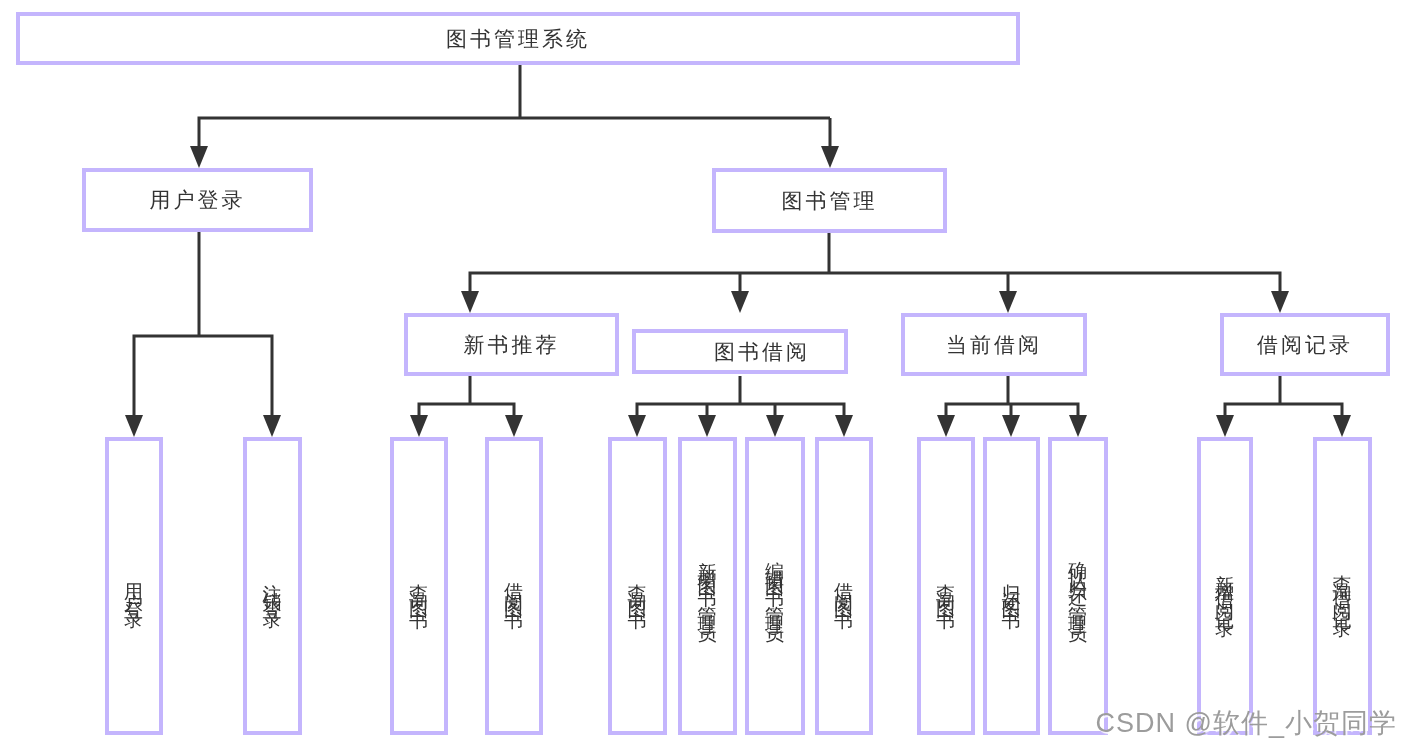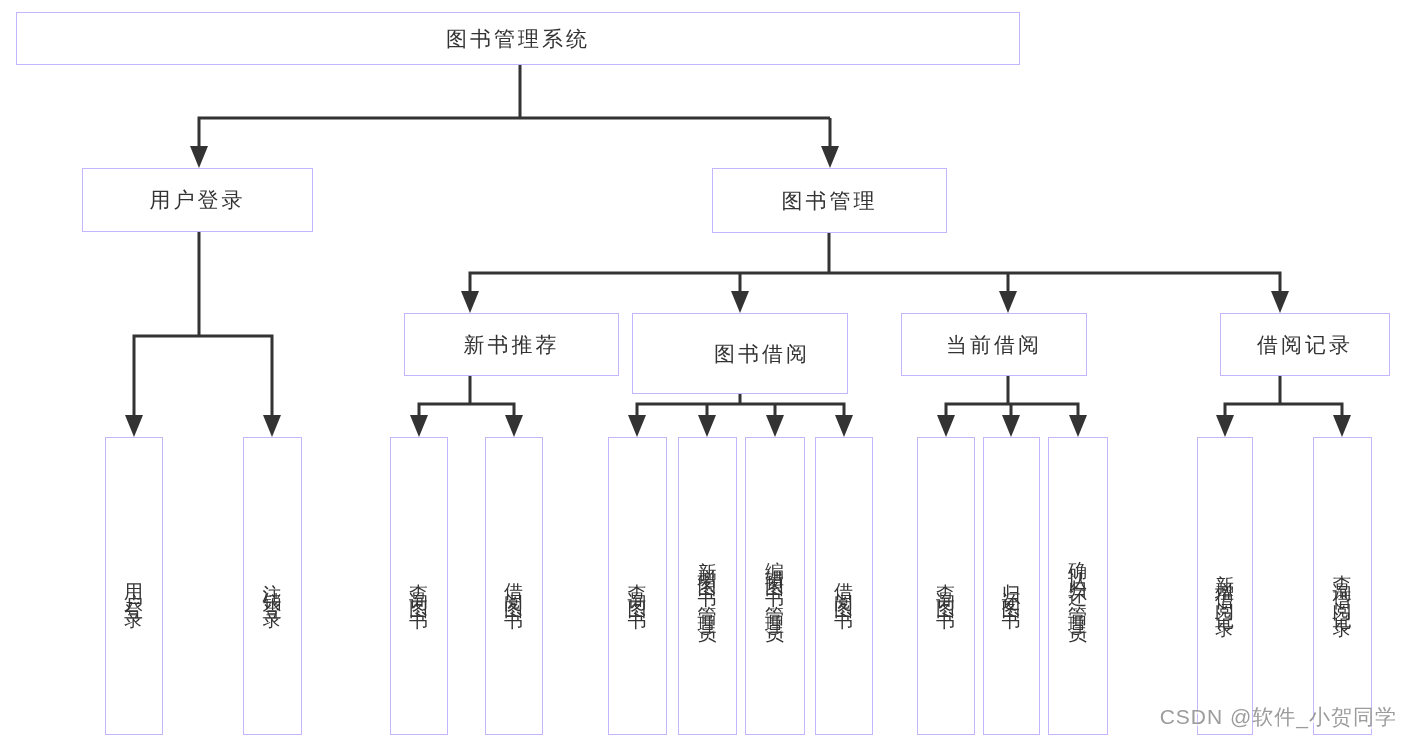--- a/index.html
+++ b/index.html
@@ -12,41 +12,41 @@
     font-family: "Liberation Sans", sans-serif;
     overflow: hidden;
   }
   .connectors {
     position: absolute;
     left: 0; top: 0;
     width: 1405px; height: 747px;
   }
   .box {
     position: absolute;
-    border: 1px solid #c4b5fd;
+    border: 4px solid #c4b5fd;
     background: #ffffff;
     display: flex;
     align-items: center;
     justify-content: center;
     color: #333333;
   }
   .h-box { font-size: 21px; letter-spacing: 3px; white-space: nowrap; }
   .v-box .label {
     writing-mode: vertical-rl;
     text-orientation: mixed;
     font-size: 19px;
     letter-spacing: 9px;
     line-height: 1;
     white-space: nowrap;
   }
   .watermark {
     position: absolute;
     right: 8px;
-    bottom: 16px;
-    font-size: 21px;
+    bottom: 6px;
+    font-size: 27px;
     letter-spacing: 1px;
     color: #9c9c9c;
     text-shadow: 2px 2px 1px rgba(255,255,255,0.95);
     z-index: 5;
     white-space: nowrap;
   }
 </style>
 </head>
 <body>
 
@@ -108,21 +108,21 @@
   <div class="box h-box" style="left:82px; top:168px; width:231px; height:64px;">
     <span class="label">用户登录</span>
   </div>
   <div class="box h-box" style="left:712px; top:168px; width:235px; height:65px;text-align:right;">
     <span class="label">图书管理</span>
   </div>
 
   <div class="box h-box" style="left:363px; top:313px; width:215px; height:63px;margin-left:41px;">
     <span class="label">新书推荐</span>
   </div>
-  <div class="box h-box" style="left:632px; top:313px; width:216px; height:81px;padding-left:44px;">
+  <div class="box h-box" style="left:632px; top:329px; width:216px; height:45px;padding-left:44px;">
     <span class="label">图书借阅</span>
   </div>
   <div class="box h-box" style="left:901px; top:313px; width:186px; height:63px;">
     <span class="label">当前借阅</span>
   </div>
   <div class="box h-box" style="left:1220px; top:313px; width:170px; height:63px;">
     <span class="label">借阅记录</span>
   </div>
 
   <div class="box v-box" style="left:105px; top:437px; width:58px; height:298px;">

